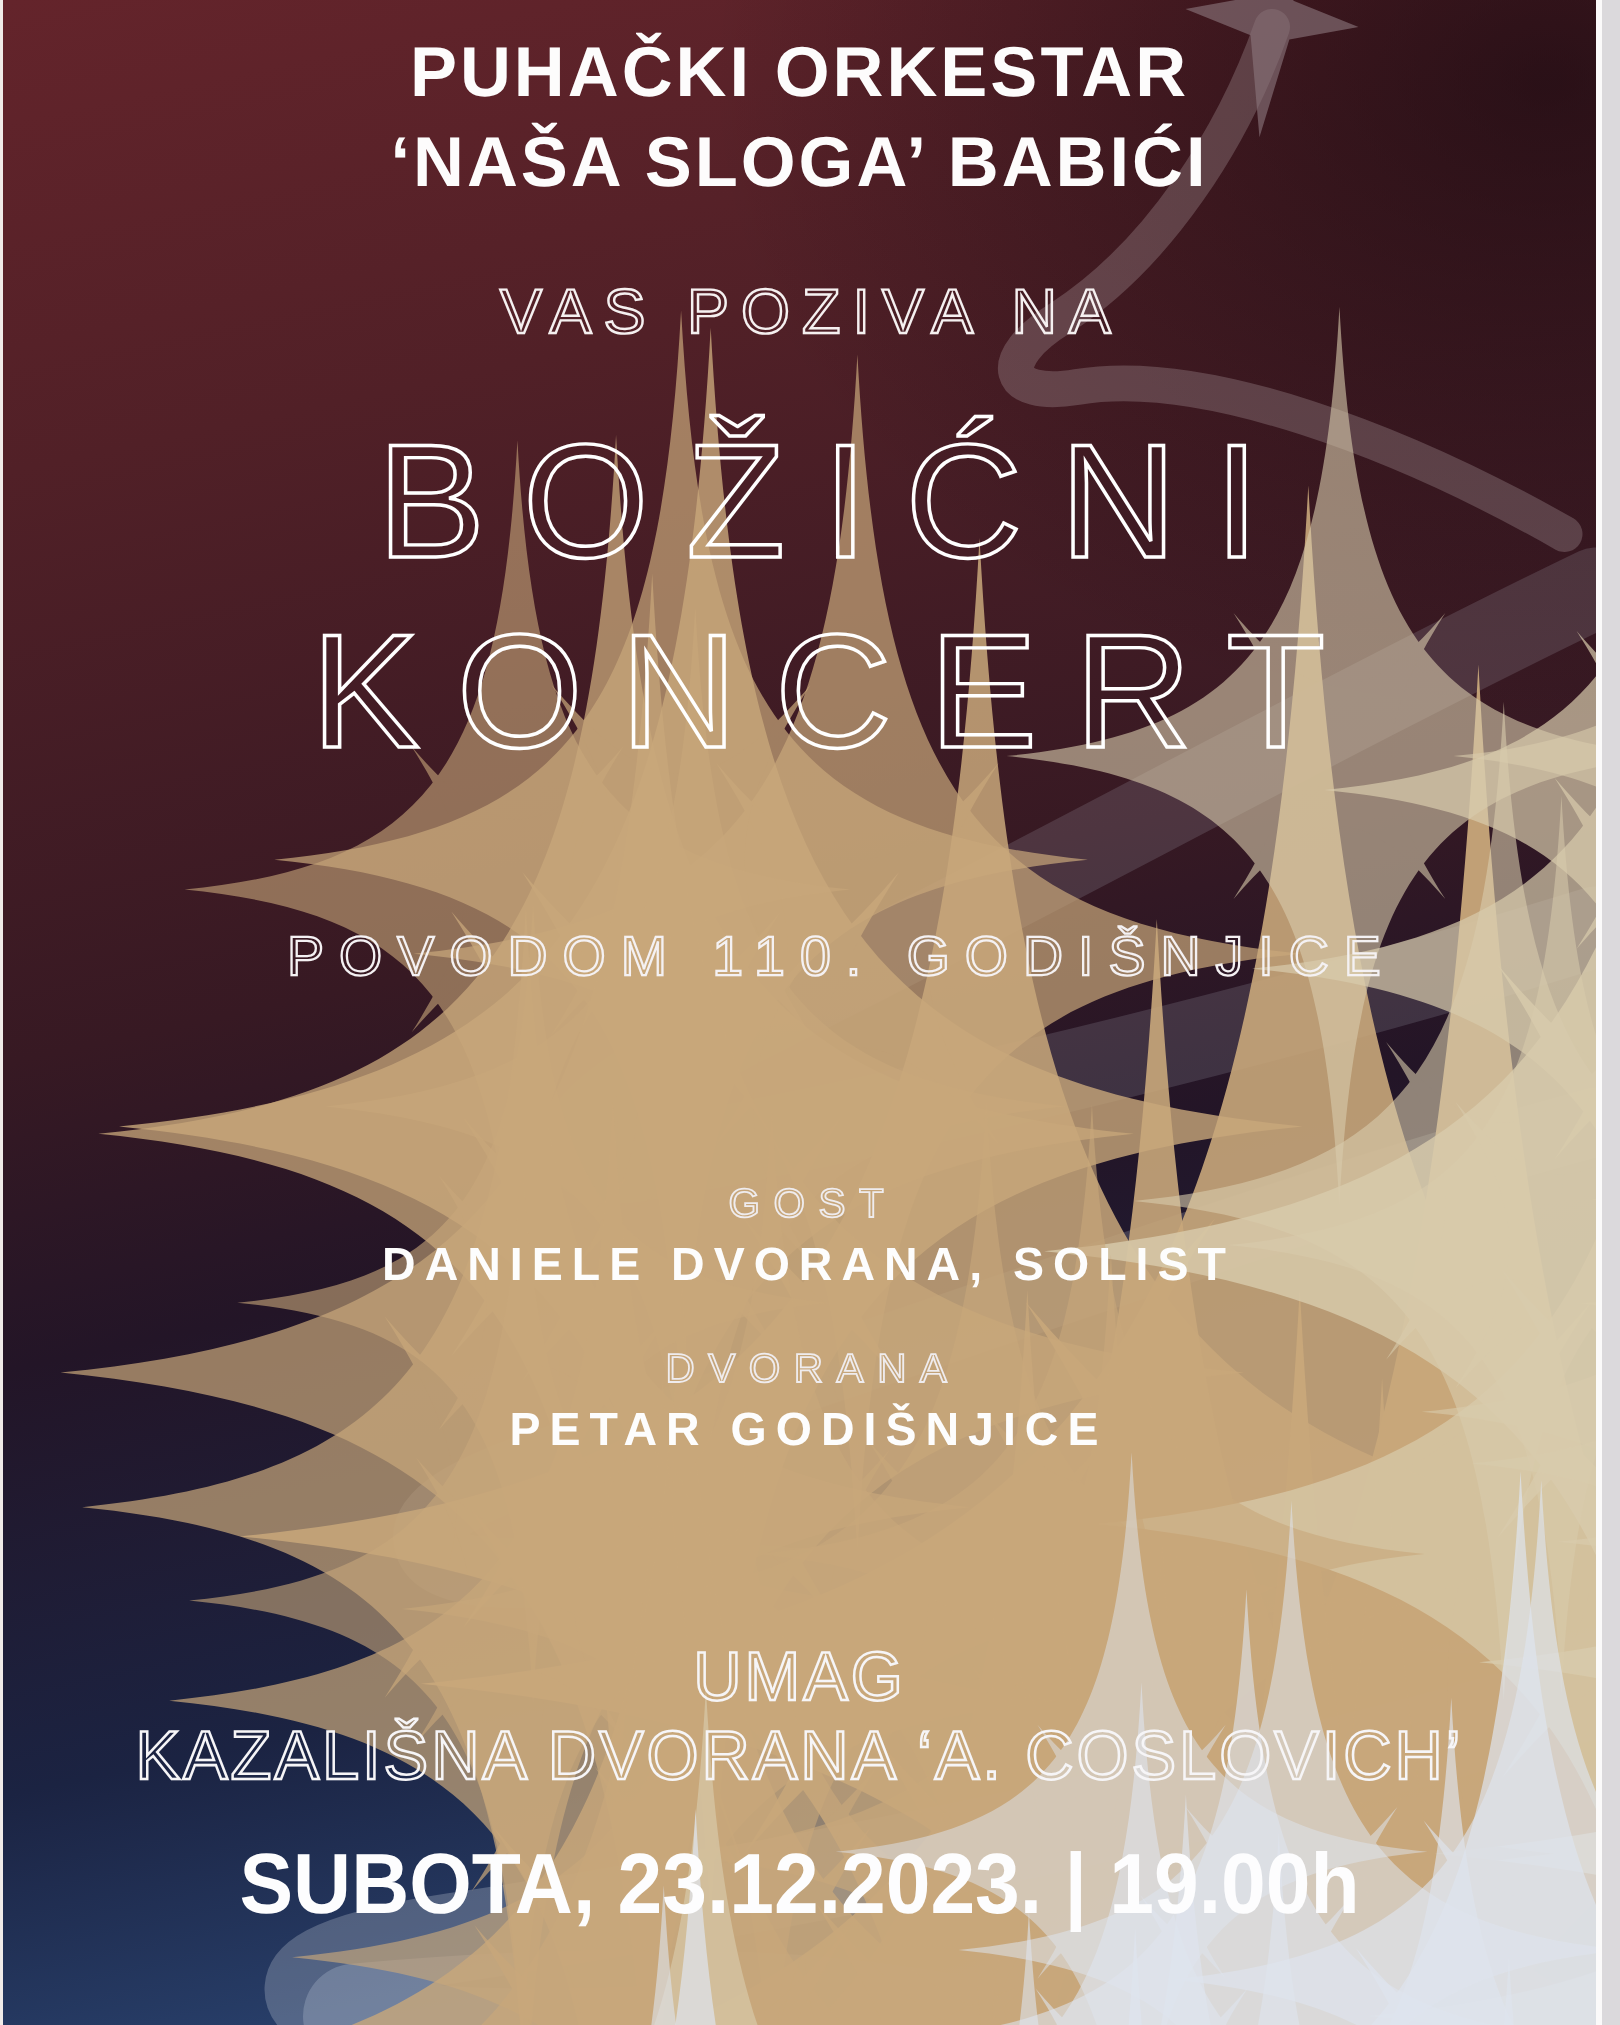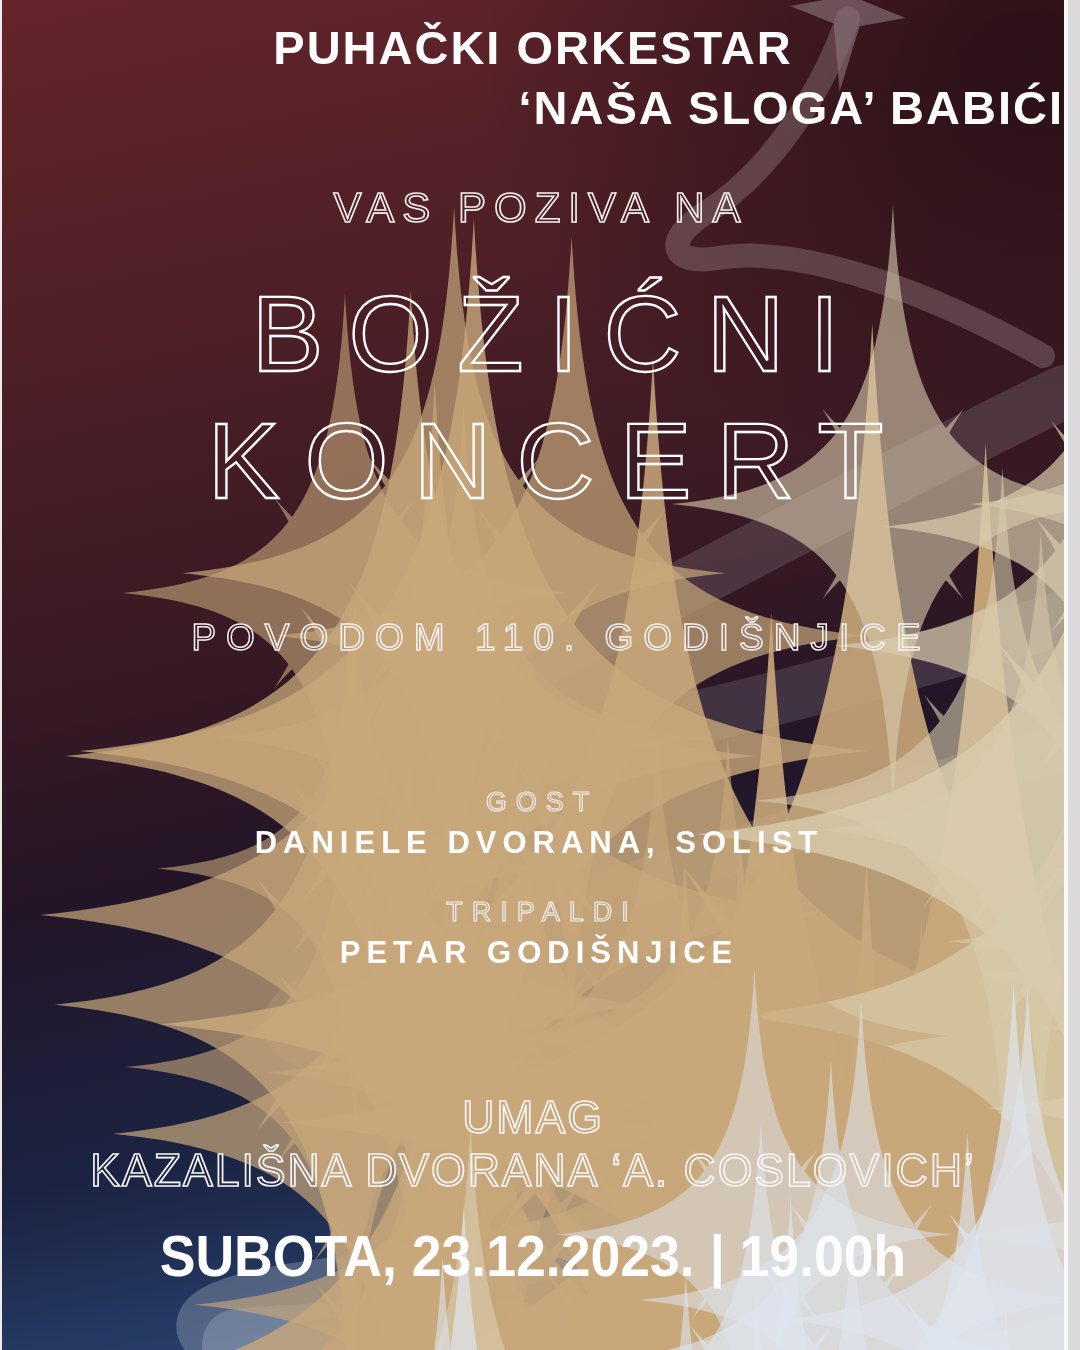--- a/index.html
+++ b/index.html
@@ -37,21 +37,21 @@
   .venue-line{font-size:46px;font-weight:400;letter-spacing:2px;color:#f6f5f7;transform:scaleX(.97);transform-origin:center;}
   .date-line{font-size:57px;font-weight:800;letter-spacing:0px;transform:scaleX(.94);transform-origin:center;color:#fdfdfe;}
   @supports (-webkit-text-stroke: 1px #fff){
     .big-title{-webkit-text-fill-color:transparent;-webkit-text-stroke:2.3px #ffffff;}
     .h-invite{-webkit-text-fill-color:transparent;-webkit-text-stroke:1.6px #f5f0f0;}
     .occasion{-webkit-text-fill-color:transparent;-webkit-text-stroke:1.5px #f4f1f3;}
     .small-label{-webkit-text-fill-color:transparent;-webkit-text-stroke:1.2px #efecee;}
     .venue-line{-webkit-text-fill-color:transparent;-webkit-text-stroke:1.7px #f6f5f7;}
   }
   
-  .pos-h1{top:24px;} .pos-h2{top:84px;text-align:right;} .pos-h3{top:147px;}
+  .pos-h1{top:24px;} .pos-h2{top:84px;} .pos-h3{top:147px;}
   .pos-t1{top:280px;} .pos-t2{top:407px;}
   .pos-o1{top:619px;} .pos-o2{top:673px;}
   .pos-g-label{top:789px;} .pos-g-name{top:827px;}
   .pos-d-label{top:899px;} .pos-d-name{top:937px;}
   .pos-city{top:1094px;} .pos-hall{top:1147px;}
   .pos-date{top:1228px;}
 </style>
 </head>
 <body>
 
@@ -167,20 +167,20 @@
   <div class="txt h-invite pos-h3">VAS POZIVA NA</div>
 
   <div class="txt big-title pos-t1">BOŽIĆNI</div>
   <div class="txt big-title pos-t2">KONCERT</div>
 
   <div class="txt occasion pos-o1">POVODOM 110. GODIŠNJICE</div>
 
   <div class="txt small-label pos-g-label">GOST</div>
   <div class="txt bold-name pos-g-name">DANIELE DVORANA, SOLIST</div>
 
-  <div class="txt small-label pos-d-label">TRIPALDI</div>
+  <div class="txt small-label pos-d-label">DVORANA</div>
   <div class="txt bold-name pos-d-name">PETAR GODIŠNJICE</div>
 
   <div class="txt venue-line pos-city">UMAG</div>
   <div class="txt venue-line pos-hall">KAZALIŠNA DVORANA  ‘A. COSLOVICH’</div>
 
   <div class="txt date-line pos-date">SUBOTA, 23.12.2023. | 19.00h</div>
 </div>
 
 </body></html>

